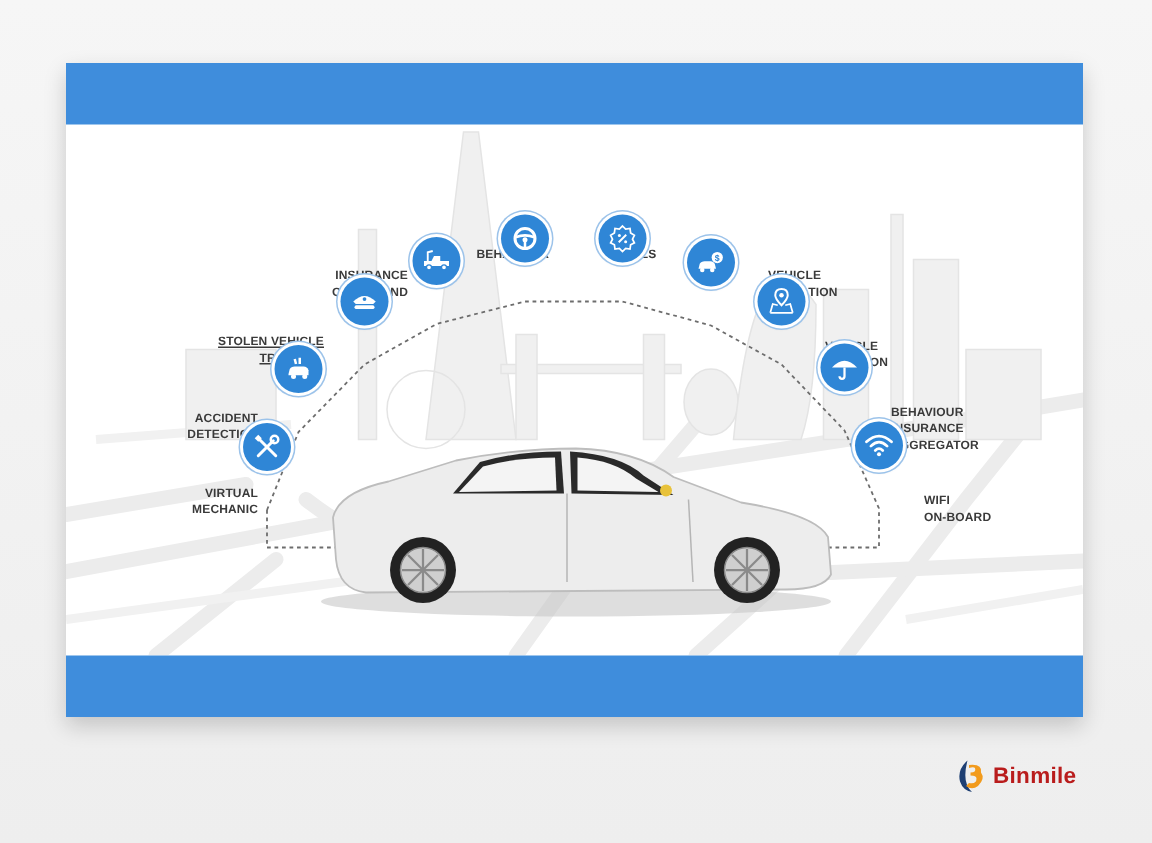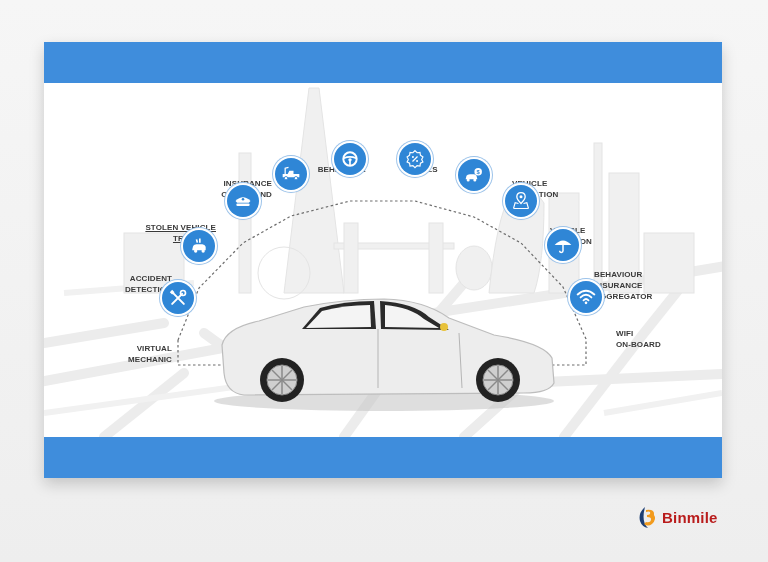--- a/index.html
+++ b/index.html
@@ -118,21 +118,21 @@
           <line x1="228" y1="287" x2="248" y2="307"></line>
             <line x1="248" y1="287" x2="228" y2="307"></line>
           <line x1="454" y1="283" x2="454" y2="311"></line>
             <line x1="440" y1="297" x2="468" y2="297"></line>
           <line x1="444" y1="287" x2="464" y2="307"></line>
             <line x1="464" y1="287" x2="444" y2="307"></line>
         </g>
       </g>
     </svg>
 
-    <div class="label right" style="left:64px; top:260px; width:64px;">VIRTUAL
+    <div class="label right" style="left:64px; top:240px; width:64px;">VIRTUAL
 MECHANIC</div>
     <div class="label right" style="left:66px; top:190px; width:62px;">ACCIDENT
 DETECTION</div>
     <div class="label right" style="left:80px; top:139px; width:92px;text-decoration:underline;">STOLEN VEHICLE
 TRACKING</div>
     <div class="label right" style="left:158px; top:95px; width:70px;">INSURANCE
 ON-DEMAND</div>
     <div class="label right" style="left:262px; top:70px; width:60px;">DRIVING
 BEHAVIOUR</div>
     <div class="label left" style="left:366px; top:70px; width:50px;">MY

